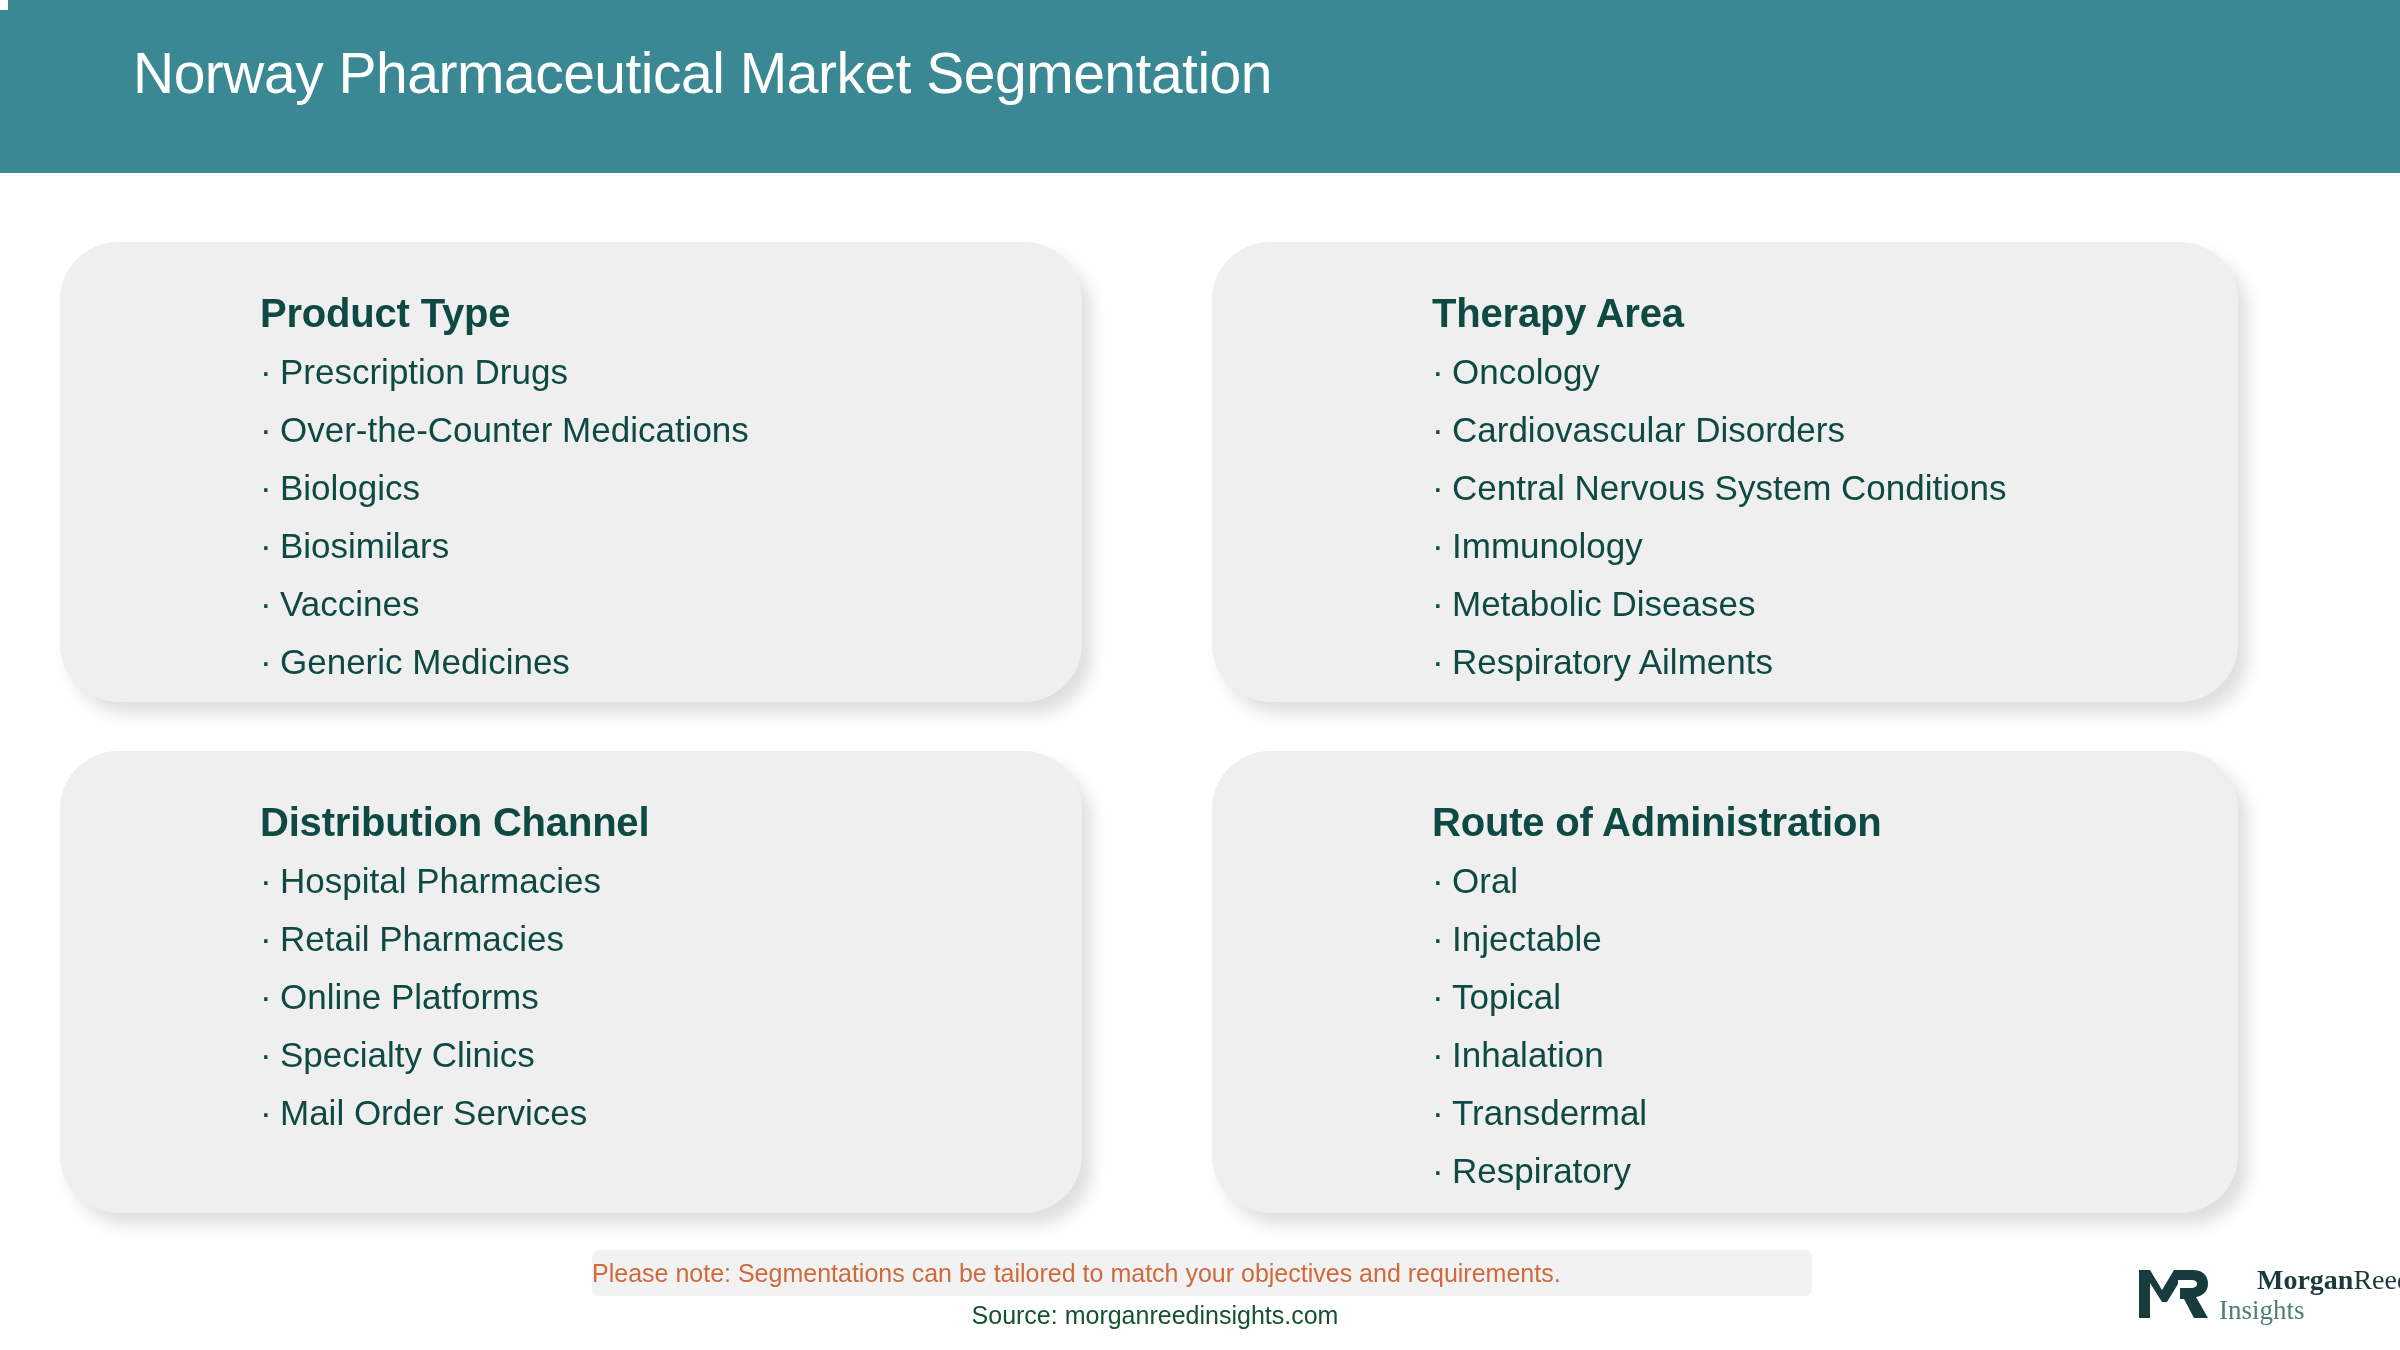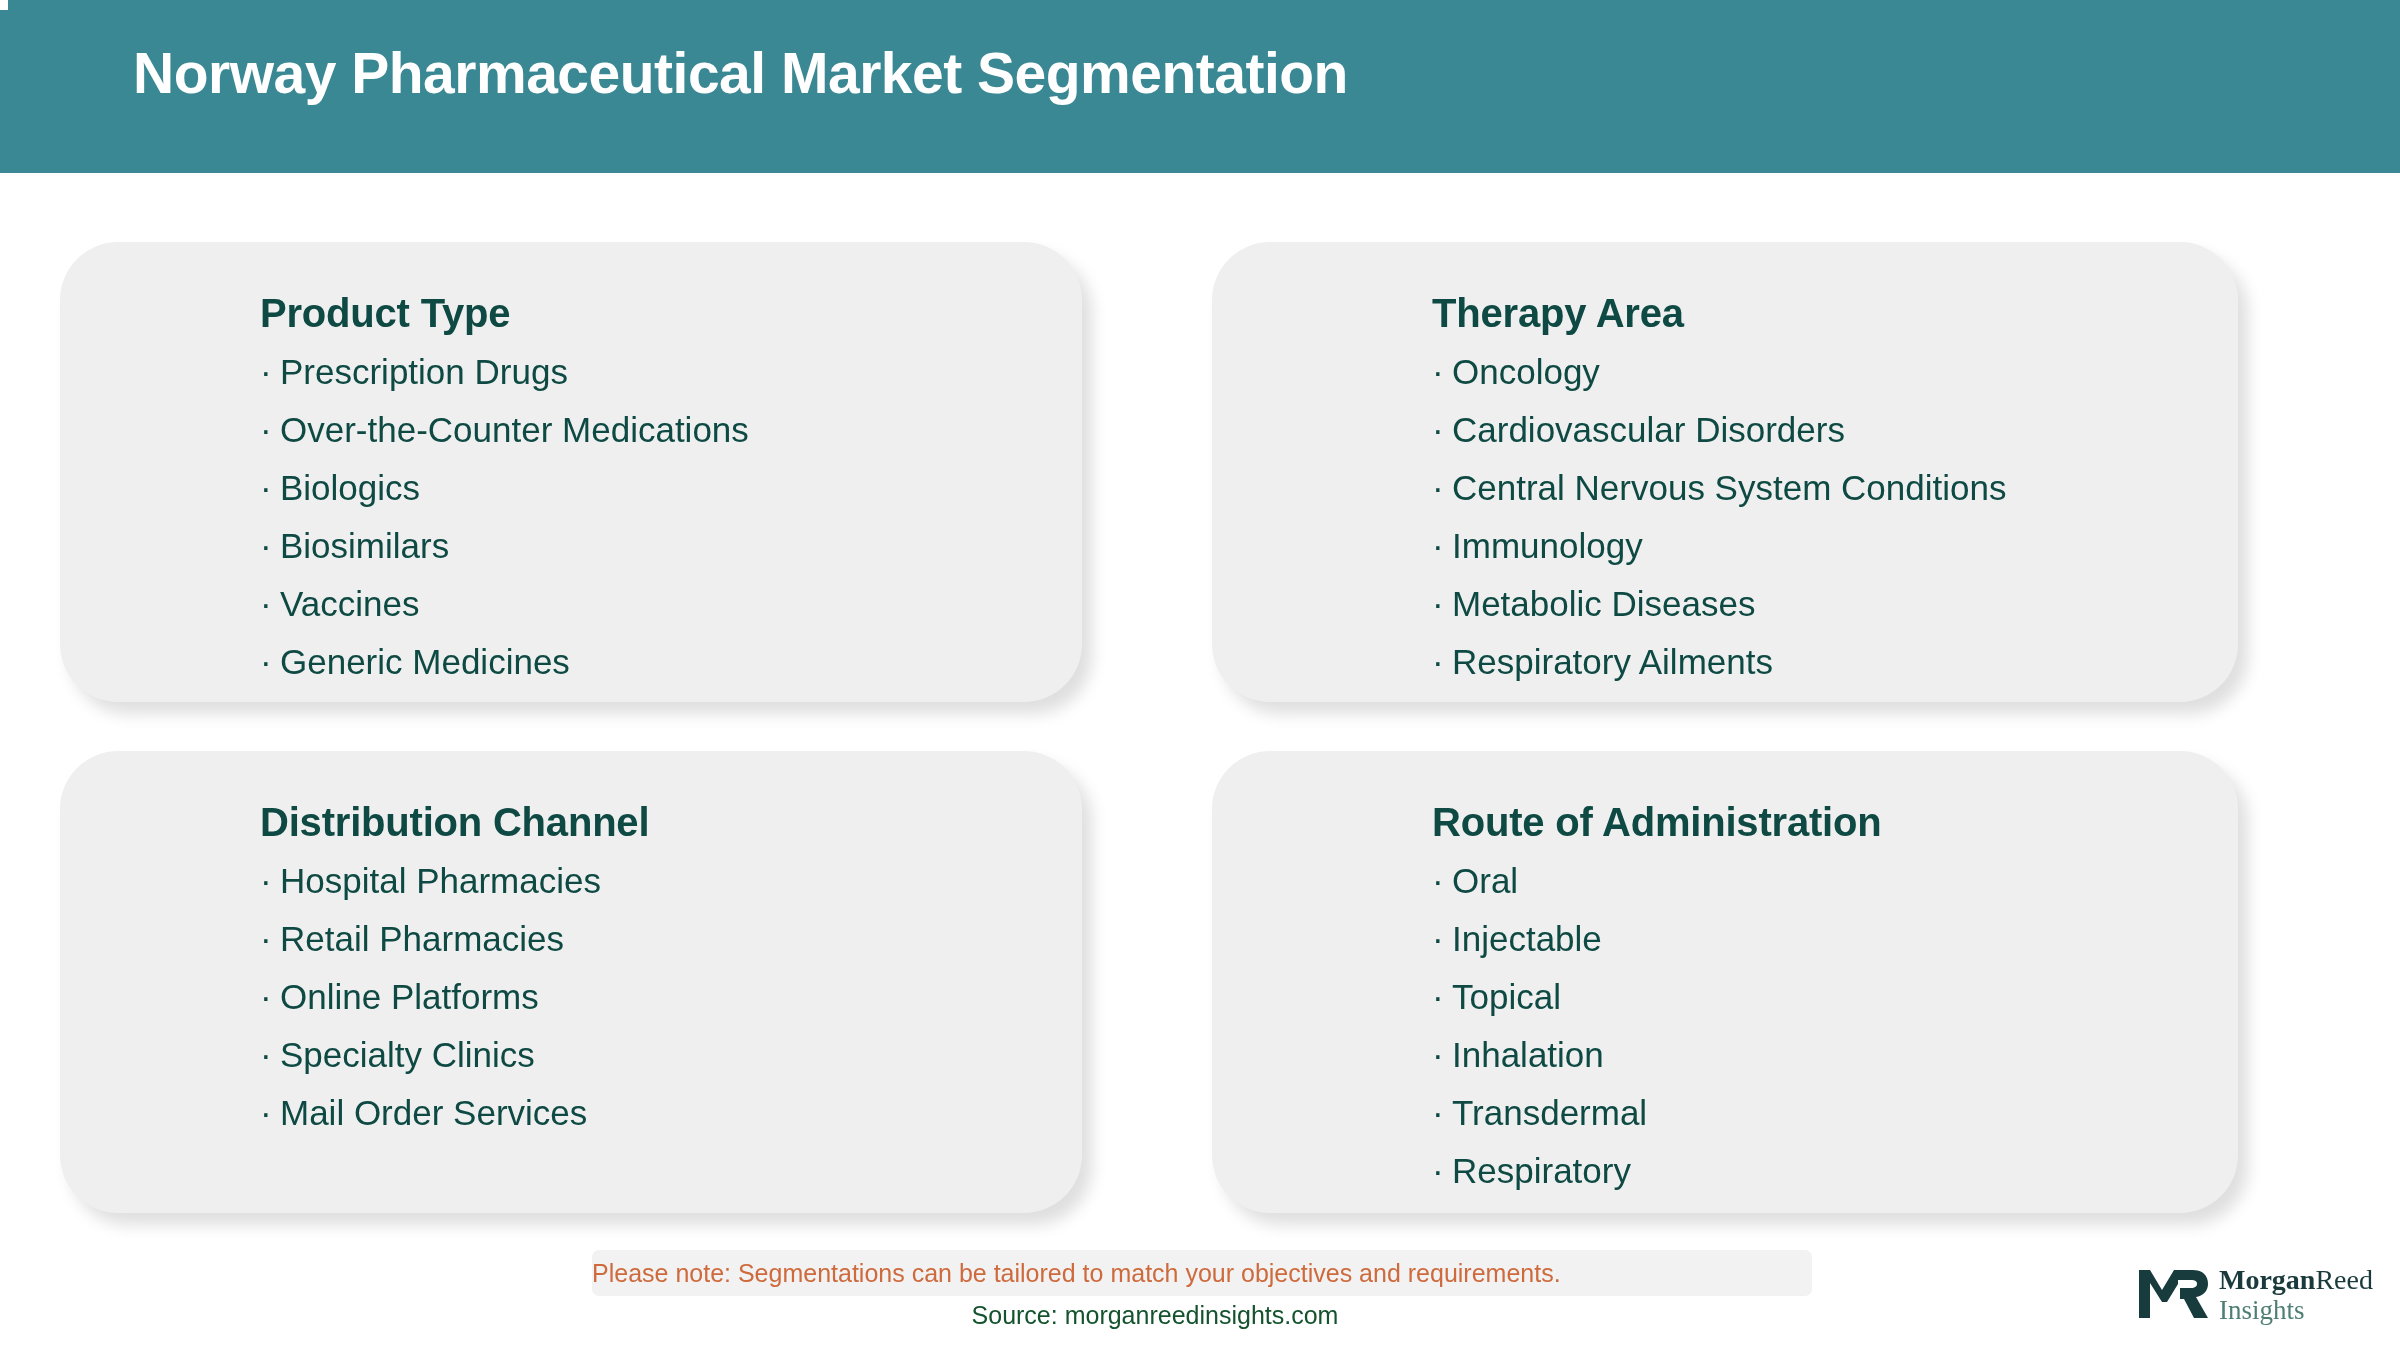--- a/index.html
+++ b/index.html
@@ -31,21 +31,21 @@
     width: 2400px;
     height: 173px;
     background: #3A8893;
     box-sizing: border-box;
   }
   .header-title {
     position: absolute;
     left: 133px;
     top: 38px;
     font-size: 57px;
-    font-weight: bold;
+    font-weight: normal;
     color: #ffffff;
     letter-spacing: -0.5px;
     white-space: nowrap;
     line-height: 1.25;
   }
 
   
   .card {
     position: absolute;
     background: #EFEFEF;
@@ -146,21 +146,21 @@
     position: absolute;
     left: 82px;
     top: 0px;
   }
   .logo-line1 {
     font-size: 28px;
     line-height: 31px;
     white-space: nowrap;
     color: #1B3A3C;
   }
-  .logo-line1 .bold { font-weight: bold; font-family: "Liberation Serif", serif; }
+  .logo-line1 .bold { font-weight: bold; font-family: "Liberation Serif", serif; margin-left: 38px; }
   .logo-line1 .thin { font-weight: normal; font-family: "Liberation Serif", serif; }
   .logo-line2 {
     font-family: "Liberation Serif", serif;
     font-size: 27px;
     line-height: 30px;
     color: #4E7E74;
     white-space: nowrap;
   }
   
   .edge-top-left {

